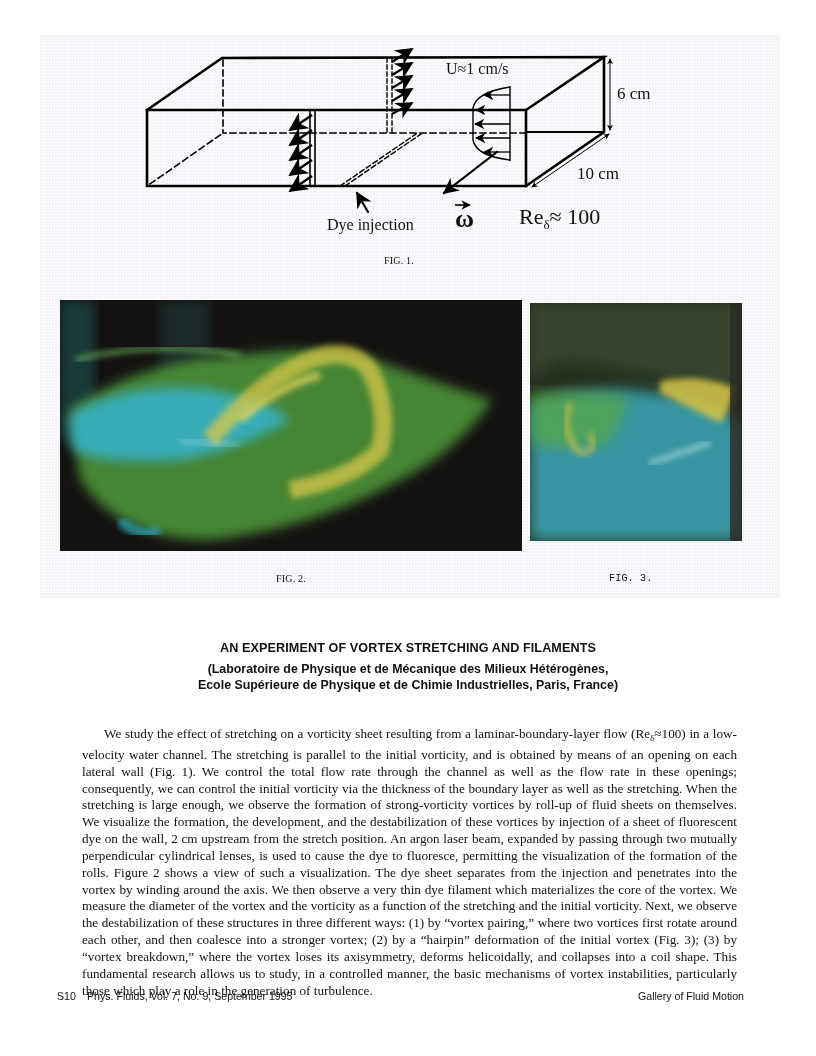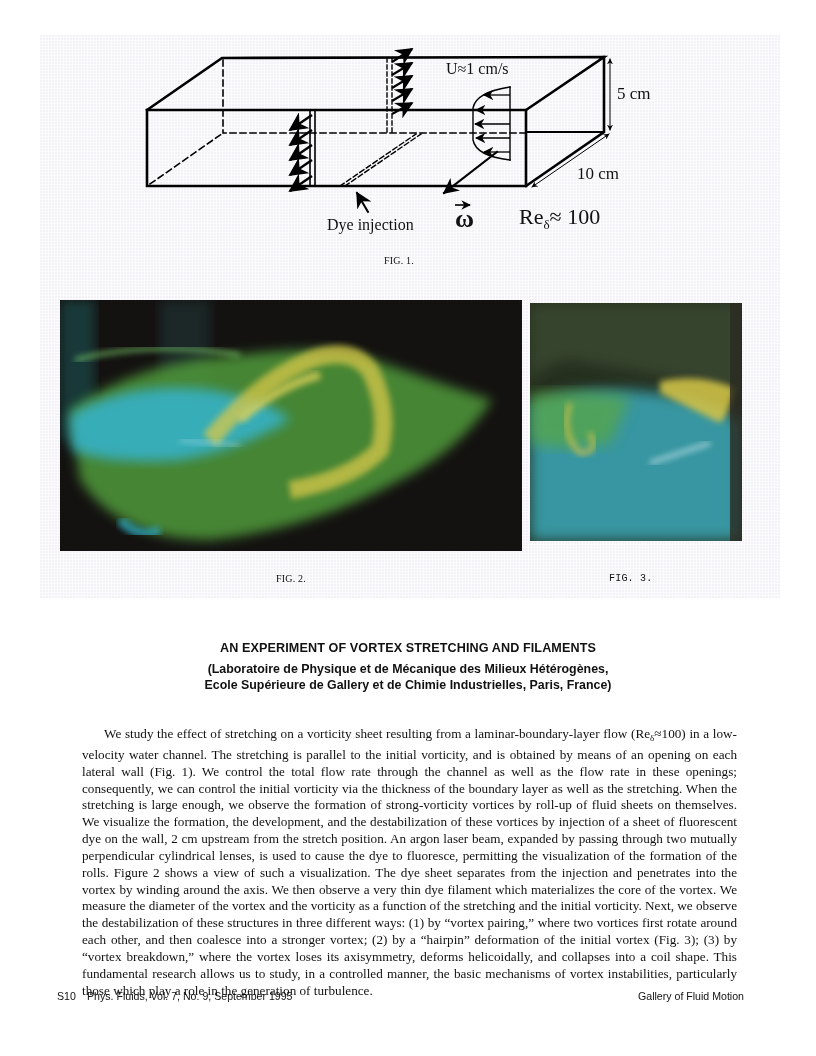--- a/index.html
+++ b/index.html
@@ -110,21 +110,21 @@
     <path d="M510,110 L476,110" marker-end="url(#ahs)"></path>
     <path d="M510,124 L475,124" marker-end="url(#ahs)"></path>
     <path d="M510,138 L476,138" marker-end="url(#ahs)"></path>
     <path d="M510,152 L484,152" marker-end="url(#ahs)"></path>
   </g>
 
   <path d="M455,205 L470,205" stroke="#000" stroke-width="1.6" marker-end="url(#ah)"></path>
 </svg>
 
 <div style="position:absolute;left:446px;top:60px;font-size:16px;">U≈1 cm/s</div>
-<div style="position:absolute;left:617px;top:84px;font-size:17px;">5 cm</div>
+<div style="position:absolute;left:617px;top:84px;font-size:17px;">6 cm</div>
 <div style="position:absolute;left:577px;top:164px;font-size:17px;text-align:center;">10 cm</div>
 <div style="position:absolute;left:327px;top:216px;font-size:16px;">Dye injection</div>
 <div style="position:absolute;left:455px;top:204px;font-size:26px;font-weight:bold;">ω</div>
 <div style="position:absolute;left:519px;top:204px;font-size:22px;">
   <span>Re</span><sub style="font-size:13px;">δ</sub><span>≈ 100</span>
 </div>
 <div class="caption" style="left:384px;top:255px;">FIG. 1.</div>
 
 <div class="photo" id="fig2">
   <svg width="462" height="251" viewBox="0 0 462 251" xmlns="http://www.w3.org/2000/svg">
@@ -173,20 +173,20 @@
     <rect x="200" y="0" width="12" height="238" fill="#2a2a22" opacity="0.8"></rect>
   </svg>
 </div>
 
 <div class="caption" style="left:276px;top:573px;">FIG. 2.</div>
 <div class="caption" style="left:609px;top:573px;font-family:Liberation Mono, monospace;">FIG. 3.</div>
 
 <div class="title-block" id="article-title">AN EXPERIMENT OF VORTEX STRETCHING AND FILAMENTS</div>
 <div class="title-block byline" id="byline-block">
   <div>(Laboratoire de Physique et de Mécanique des Milieux Hétérogènes,</div>
-  <div>Ecole Supérieure de Gallery et de Chimie Industrielles, Paris, France)</div>
+  <div>Ecole Supérieure de Physique et de Chimie Industrielles, Paris, France)</div>
 </div>
 
 <p id="body-text"><span>We study the effect of stretching on a vorticity sheet resulting from a laminar-boundary-layer flow (Re</span><sub class="small">δ</sub><span>≈100) in a low-velocity water channel. The stretching is parallel to the initial vorticity, and is obtained by means of an opening on each lateral wall (Fig. 1). We control the total flow rate through the channel as well as the flow rate in these openings; consequently, we can control the initial vorticity via the thickness of the boundary layer as well as the stretching. When the stretching is large enough, we observe the formation of strong-vorticity vortices by roll-up of fluid sheets on themselves. We visualize the formation, the development, and the destabilization of these vortices by injection of a sheet of fluorescent dye on the wall, 2 cm upstream from the stretch position. An argon laser beam, expanded by passing through two mutually perpendicular cylindrical lenses, is used to cause the dye to fluoresce, permitting the visualization of the formation of the rolls. Figure 2 shows a view of such a visualization. The dye sheet separates from the injection and penetrates into the vortex by winding around the axis. We then observe a very thin dye filament which materializes the core of the vortex. We measure the diameter of the vortex and the vorticity as a function of the stretching and the initial vorticity. Next, we observe the destabilization of these structures in three different ways: (1) by “vortex pairing,” where two vortices first rotate around each other, and then coalesce into a stronger vortex; (2) by a “hairpin” deformation of the initial vortex (Fig. 3); (3) by “vortex breakdown,” where the vortex loses its axisymmetry, deforms helicoidally, and collapses into a coil shape. This fundamental research allows us to study, in a controlled manner, the basic mechanisms of vortex instabilities, particularly those which play a role in the generation of turbulence.</span></p>
 
 <div class="footer" style="left:57px;">S10</div>
 <div class="footer" style="left:87px;">Phys. Fluids, Vol. 7, No. 9, September 1995</div>
 <div class="footer" style="right:72px;">Gallery of Fluid Motion</div>
 
 </body></html>

